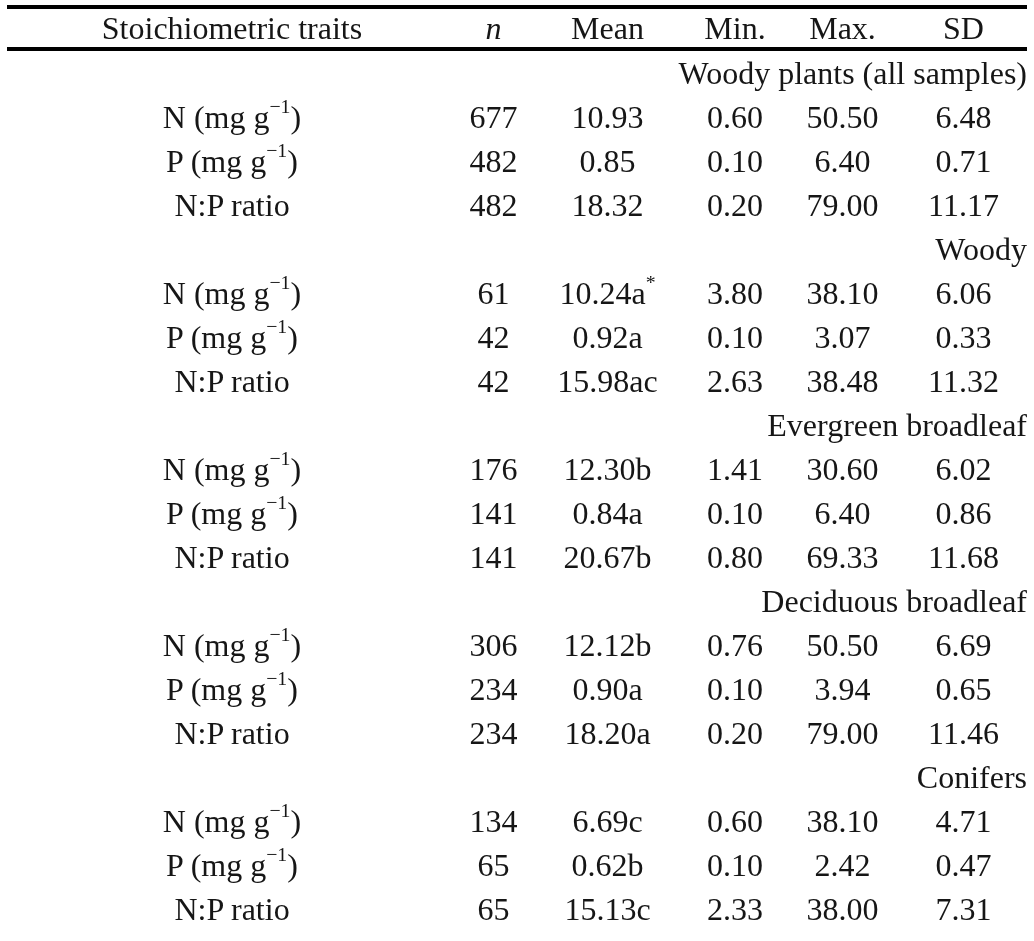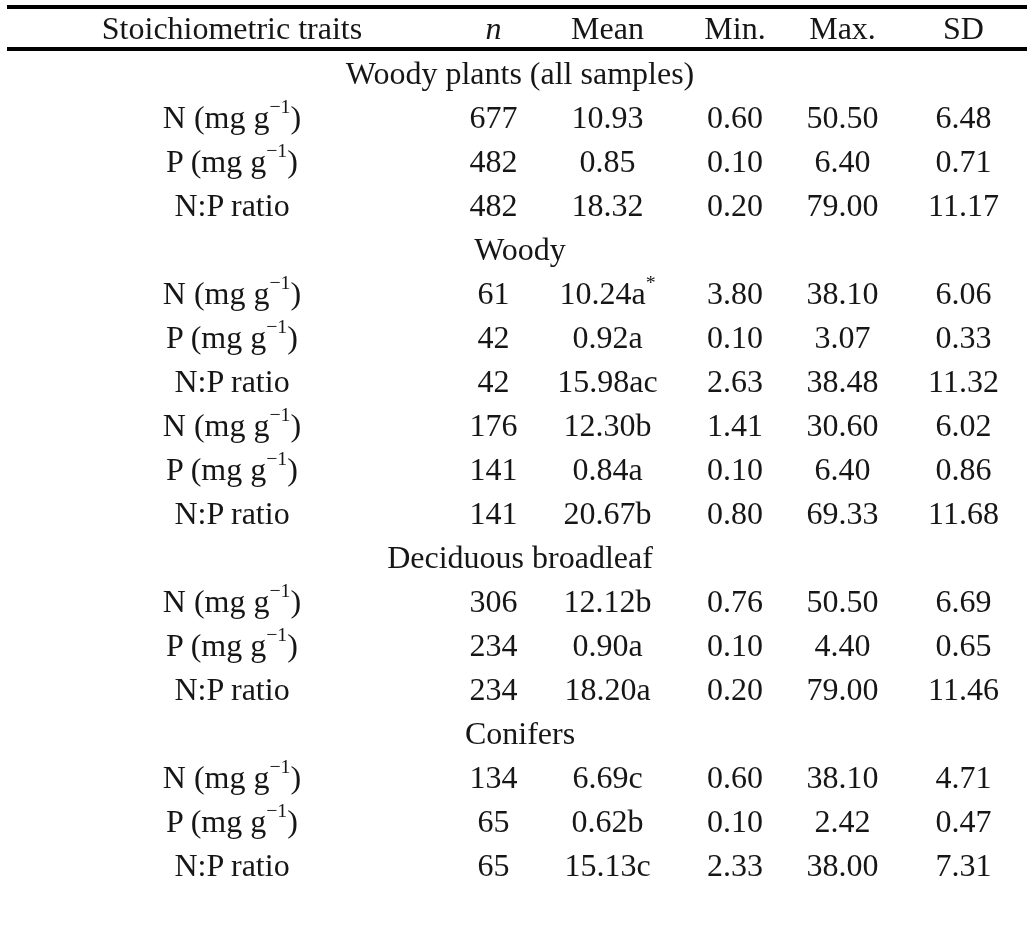--- a/index.html
+++ b/index.html
@@ -32,21 +32,21 @@
     white-space: nowrap;
   }
   th.h-n { font-style: italic; }
   td {
     padding: 0;
     height: 44px;
     white-space: nowrap;
     font-size: 32px;
   }
   tr.group-row td {
-    text-align: center;
+    text-align: right;
     padding-left: 6px;
   }
   tr.data-row td { text-align: center; }
   .sup {
     font-size: 0.62em;
     vertical-align: super;
     line-height: 0;
     position: relative;
     top: -0.12em;
   }
@@ -124,20 +124,23 @@
     </tr>
     <tr class="data-row">
       <td><span>N:P ratio</span><span class="sup"></span><span></span></td>
       <td>42</td>
       <td><span>15.98ac</span><span class="sup"></span></td>
       <td>2.63</td>
       <td>38.48</td>
       <td>11.32</td>
     </tr>
 
+    <tr class="group-row">
+      <td colspan="6">Evergreen broadleaf</td>
+    </tr>
     <tr class="data-row">
       <td><span>N (mg g</span><span class="sup">−1</span><span>)</span></td>
       <td>176</td>
       <td><span>12.30b</span><span class="sup"></span></td>
       <td>1.41</td>
       <td>30.60</td>
       <td>6.02</td>
     </tr>
     <tr class="data-row">
       <td><span>P (mg g</span><span class="sup">−1</span><span>)</span></td>
@@ -165,21 +168,21 @@
       <td><span>12.12b</span><span class="sup"></span></td>
       <td>0.76</td>
       <td>50.50</td>
       <td>6.69</td>
     </tr>
     <tr class="data-row">
       <td><span>P (mg g</span><span class="sup">−1</span><span>)</span></td>
       <td>234</td>
       <td><span>0.90a</span><span class="sup"></span></td>
       <td>0.10</td>
-      <td>4.40</td>
+      <td>3.94</td>
       <td>0.65</td>
     </tr>
     <tr class="data-row">
       <td><span>N:P ratio</span><span class="sup"></span><span></span></td>
       <td>234</td>
       <td><span>18.20a</span><span class="sup"></span></td>
       <td>0.20</td>
       <td>79.00</td>
       <td>11.46</td>
     </tr>

